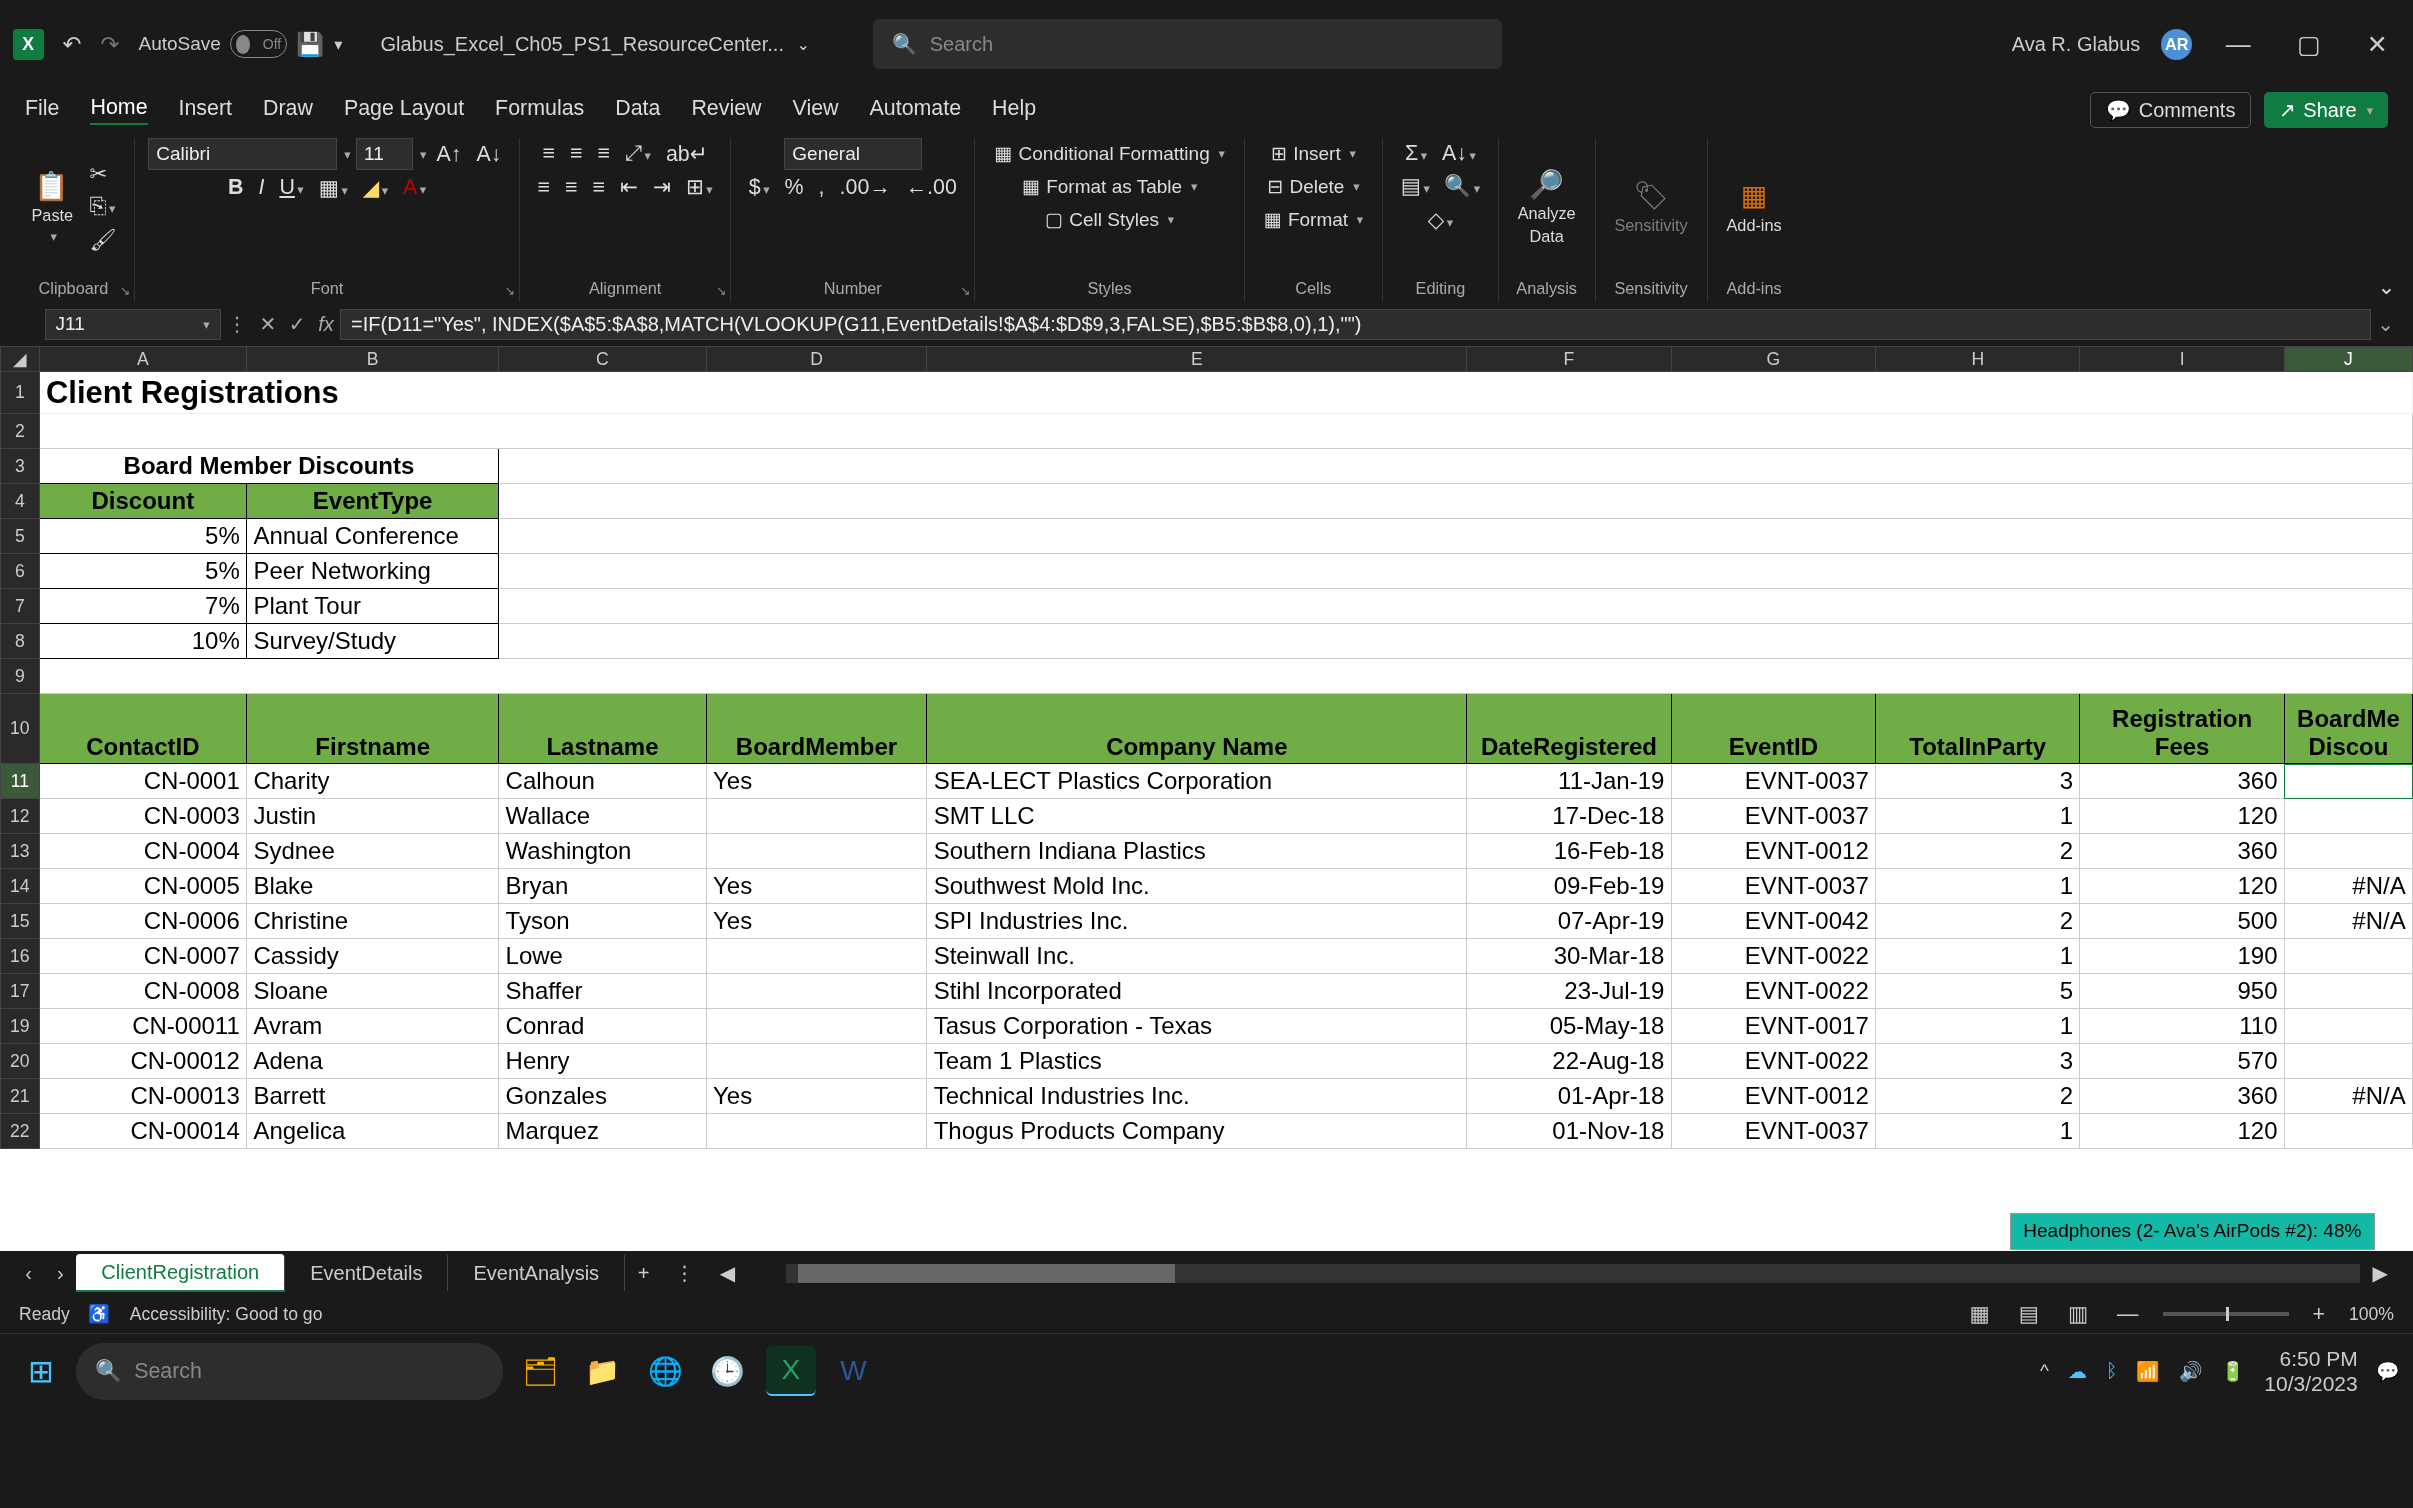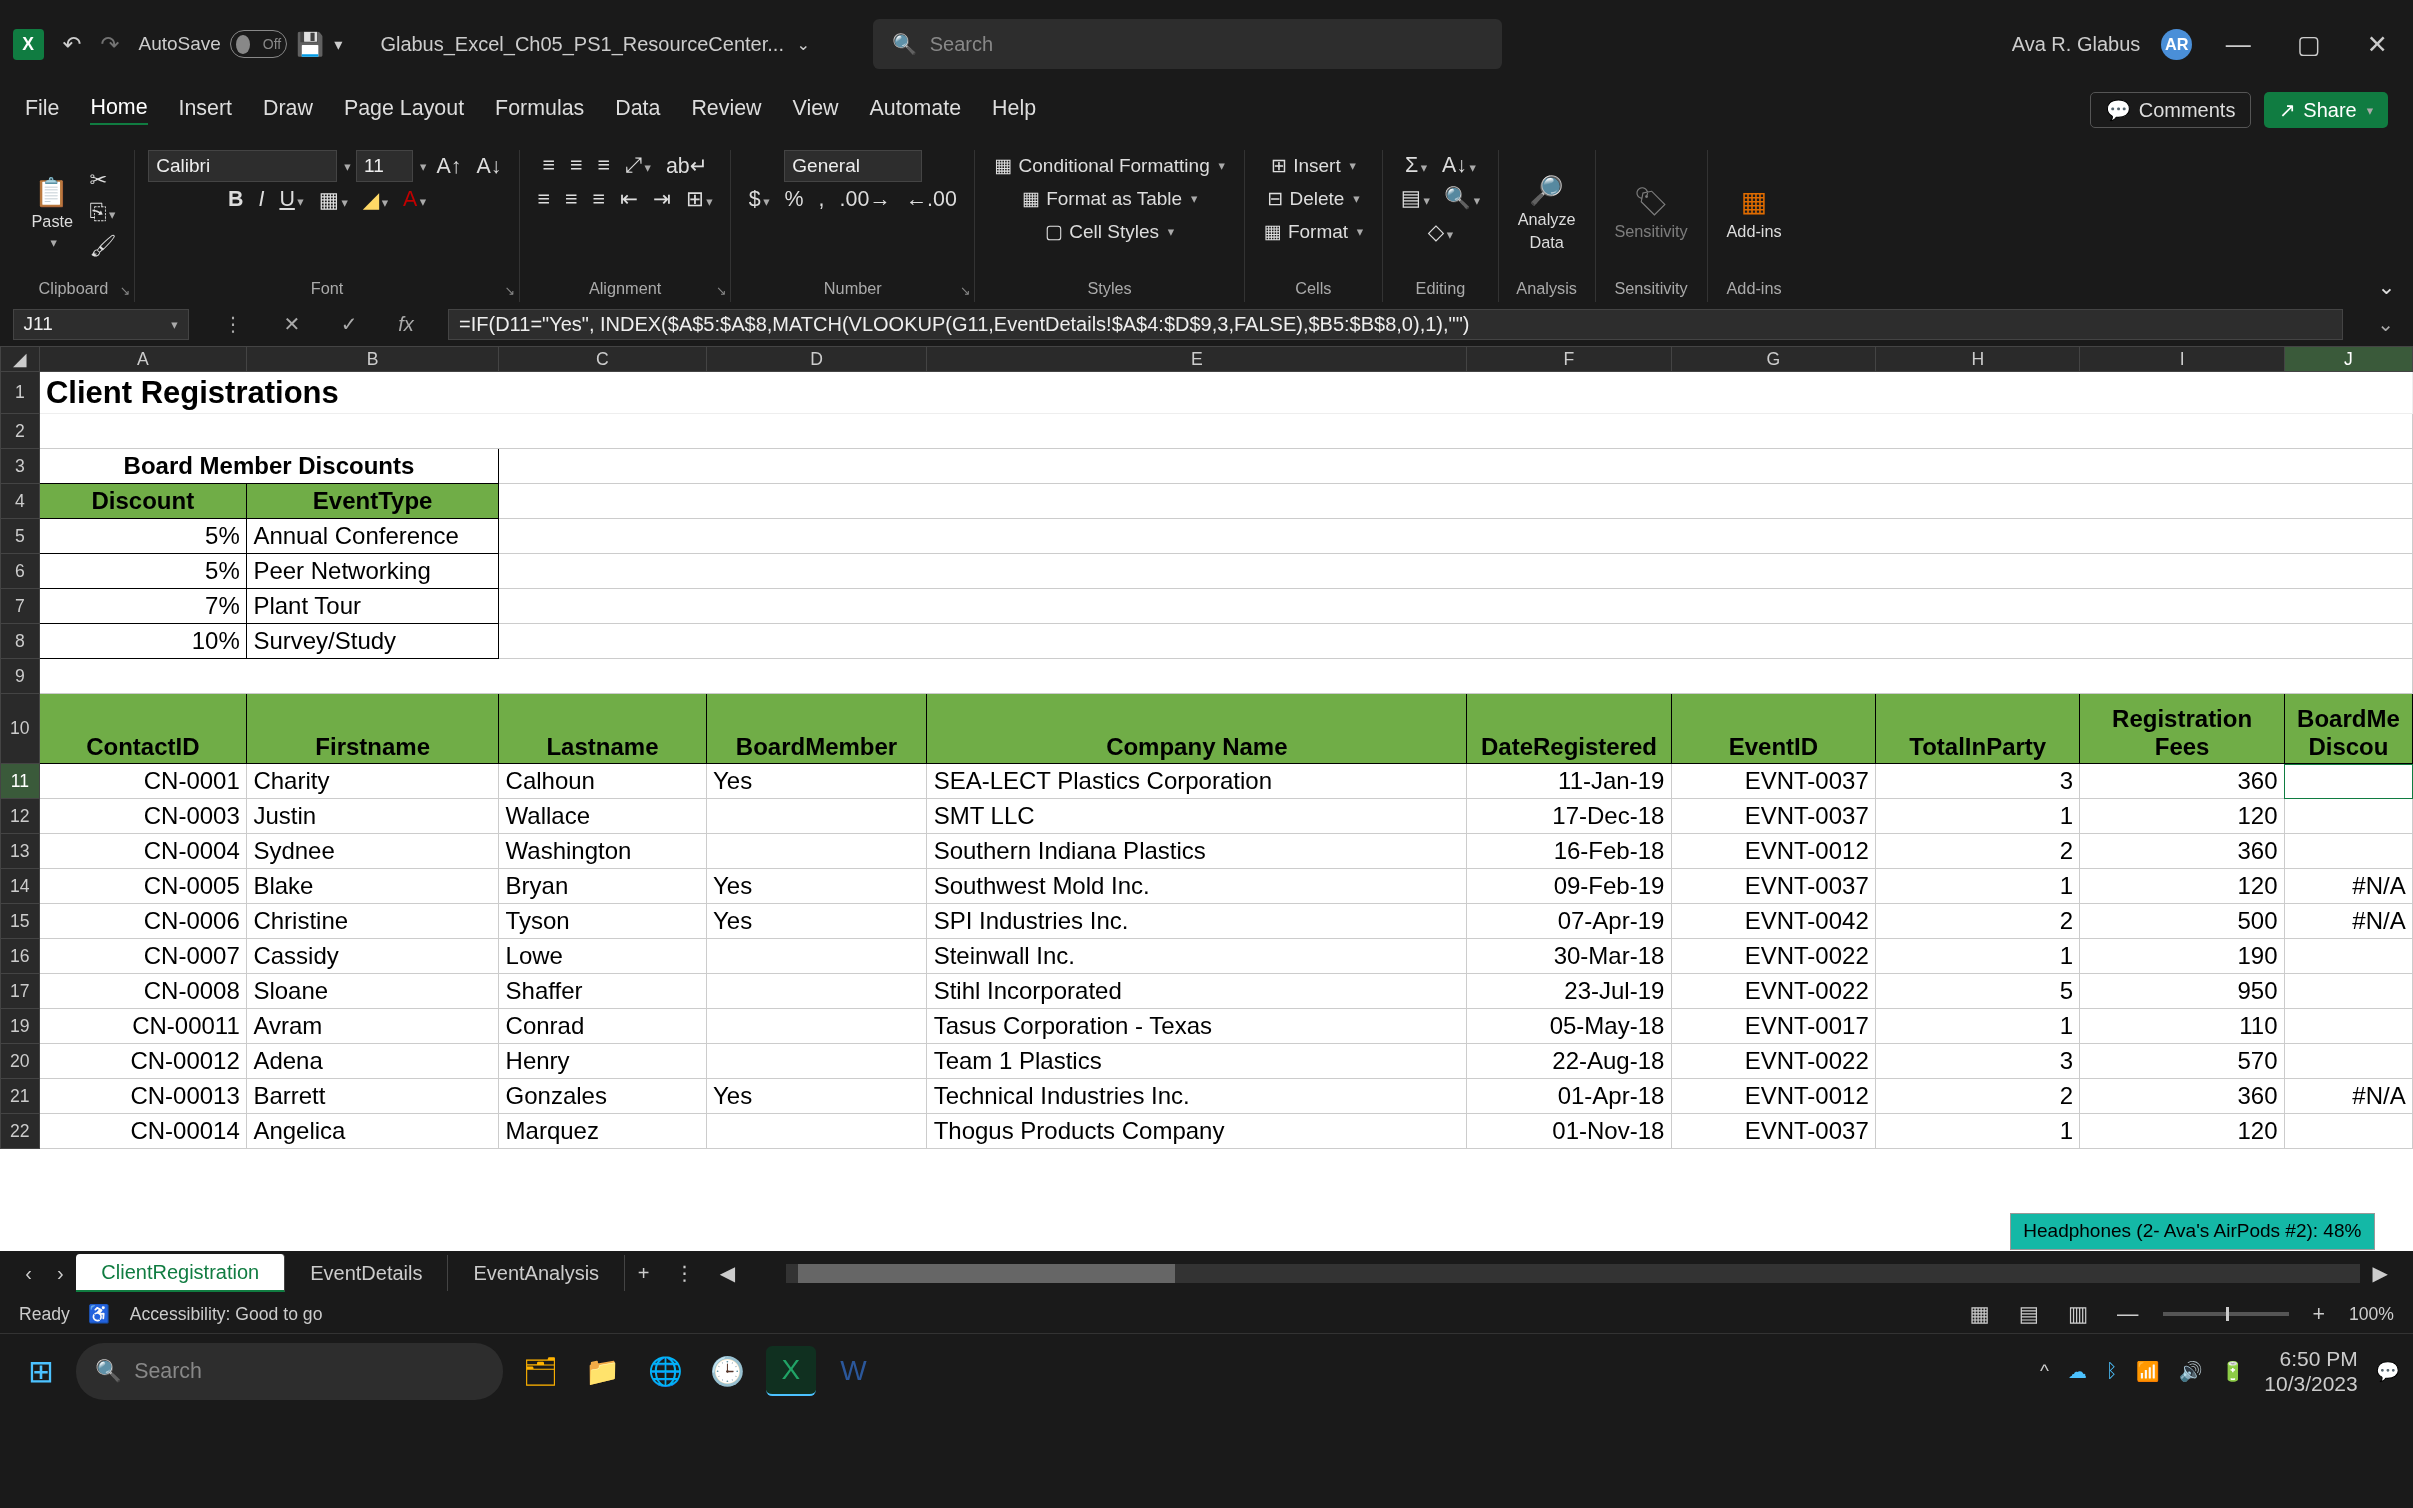--- a/index.html
+++ b/index.html
@@ -101,21 +101,20 @@
     display: flex;
     padding: 6.3px 12.6px 0 12.6px;
     color: #ddd;
   }
   .ribbon-group {
     border-right: 0.6px solid #333;
     padding: 0 12.6px;
     display: flex;
     flex-direction: column;
     position: relative;
-    margin-top: 12px;
   }
   .group-content { flex: 1; display: flex; align-items: center; gap: 5px; }
   .group-label { text-align: center; font-size: 16.3px; color: #aaa; padding: 3.8px 0; }
   .group-launcher { position: absolute; bottom: 3.8px; right: 3.8px; font-size: 12.6px; color: #888; }
   .rbtn {
     display: flex; flex-direction: column; align-items: center; justify-content: center;
     padding: 3.8px 6.3px; font-size: 16.3px; gap: 3.8px; cursor: pointer;
   }
   .rbtn-icon { font-size: 28px; }
   .vstack { display: flex; flex-direction: column; gap: 2.5px; }
@@ -131,22 +130,23 @@
     padding: 3.8px 6.3px; cursor: pointer;
   }
   
   
   .formula-bar {
     height: 44px;
     background: #1a1a1a;
     display: flex;
     align-items: center;
     padding: 0 12.6px;
-    gap: 28px;
+    gap: 0;
     color: #eee;
+    margin-left: 32px;
   }
   .name-box {
     width: 176px; height: 31px; background: #2d2d2d; border: 0.6px solid #444;
     display: flex; align-items: center; padding: 0 10px; font-size: 19px;
   }
   .fb-btn { font-size: 20px; color: #aaa; padding: 0 6.3px; cursor: pointer; }
   .formula-input {
     flex: 1; height: 31px; background: #2d2d2d; border: 0.6px solid #444;
     display: flex; align-items: center; padding: 0 10px; font-size: 20px;
   }

